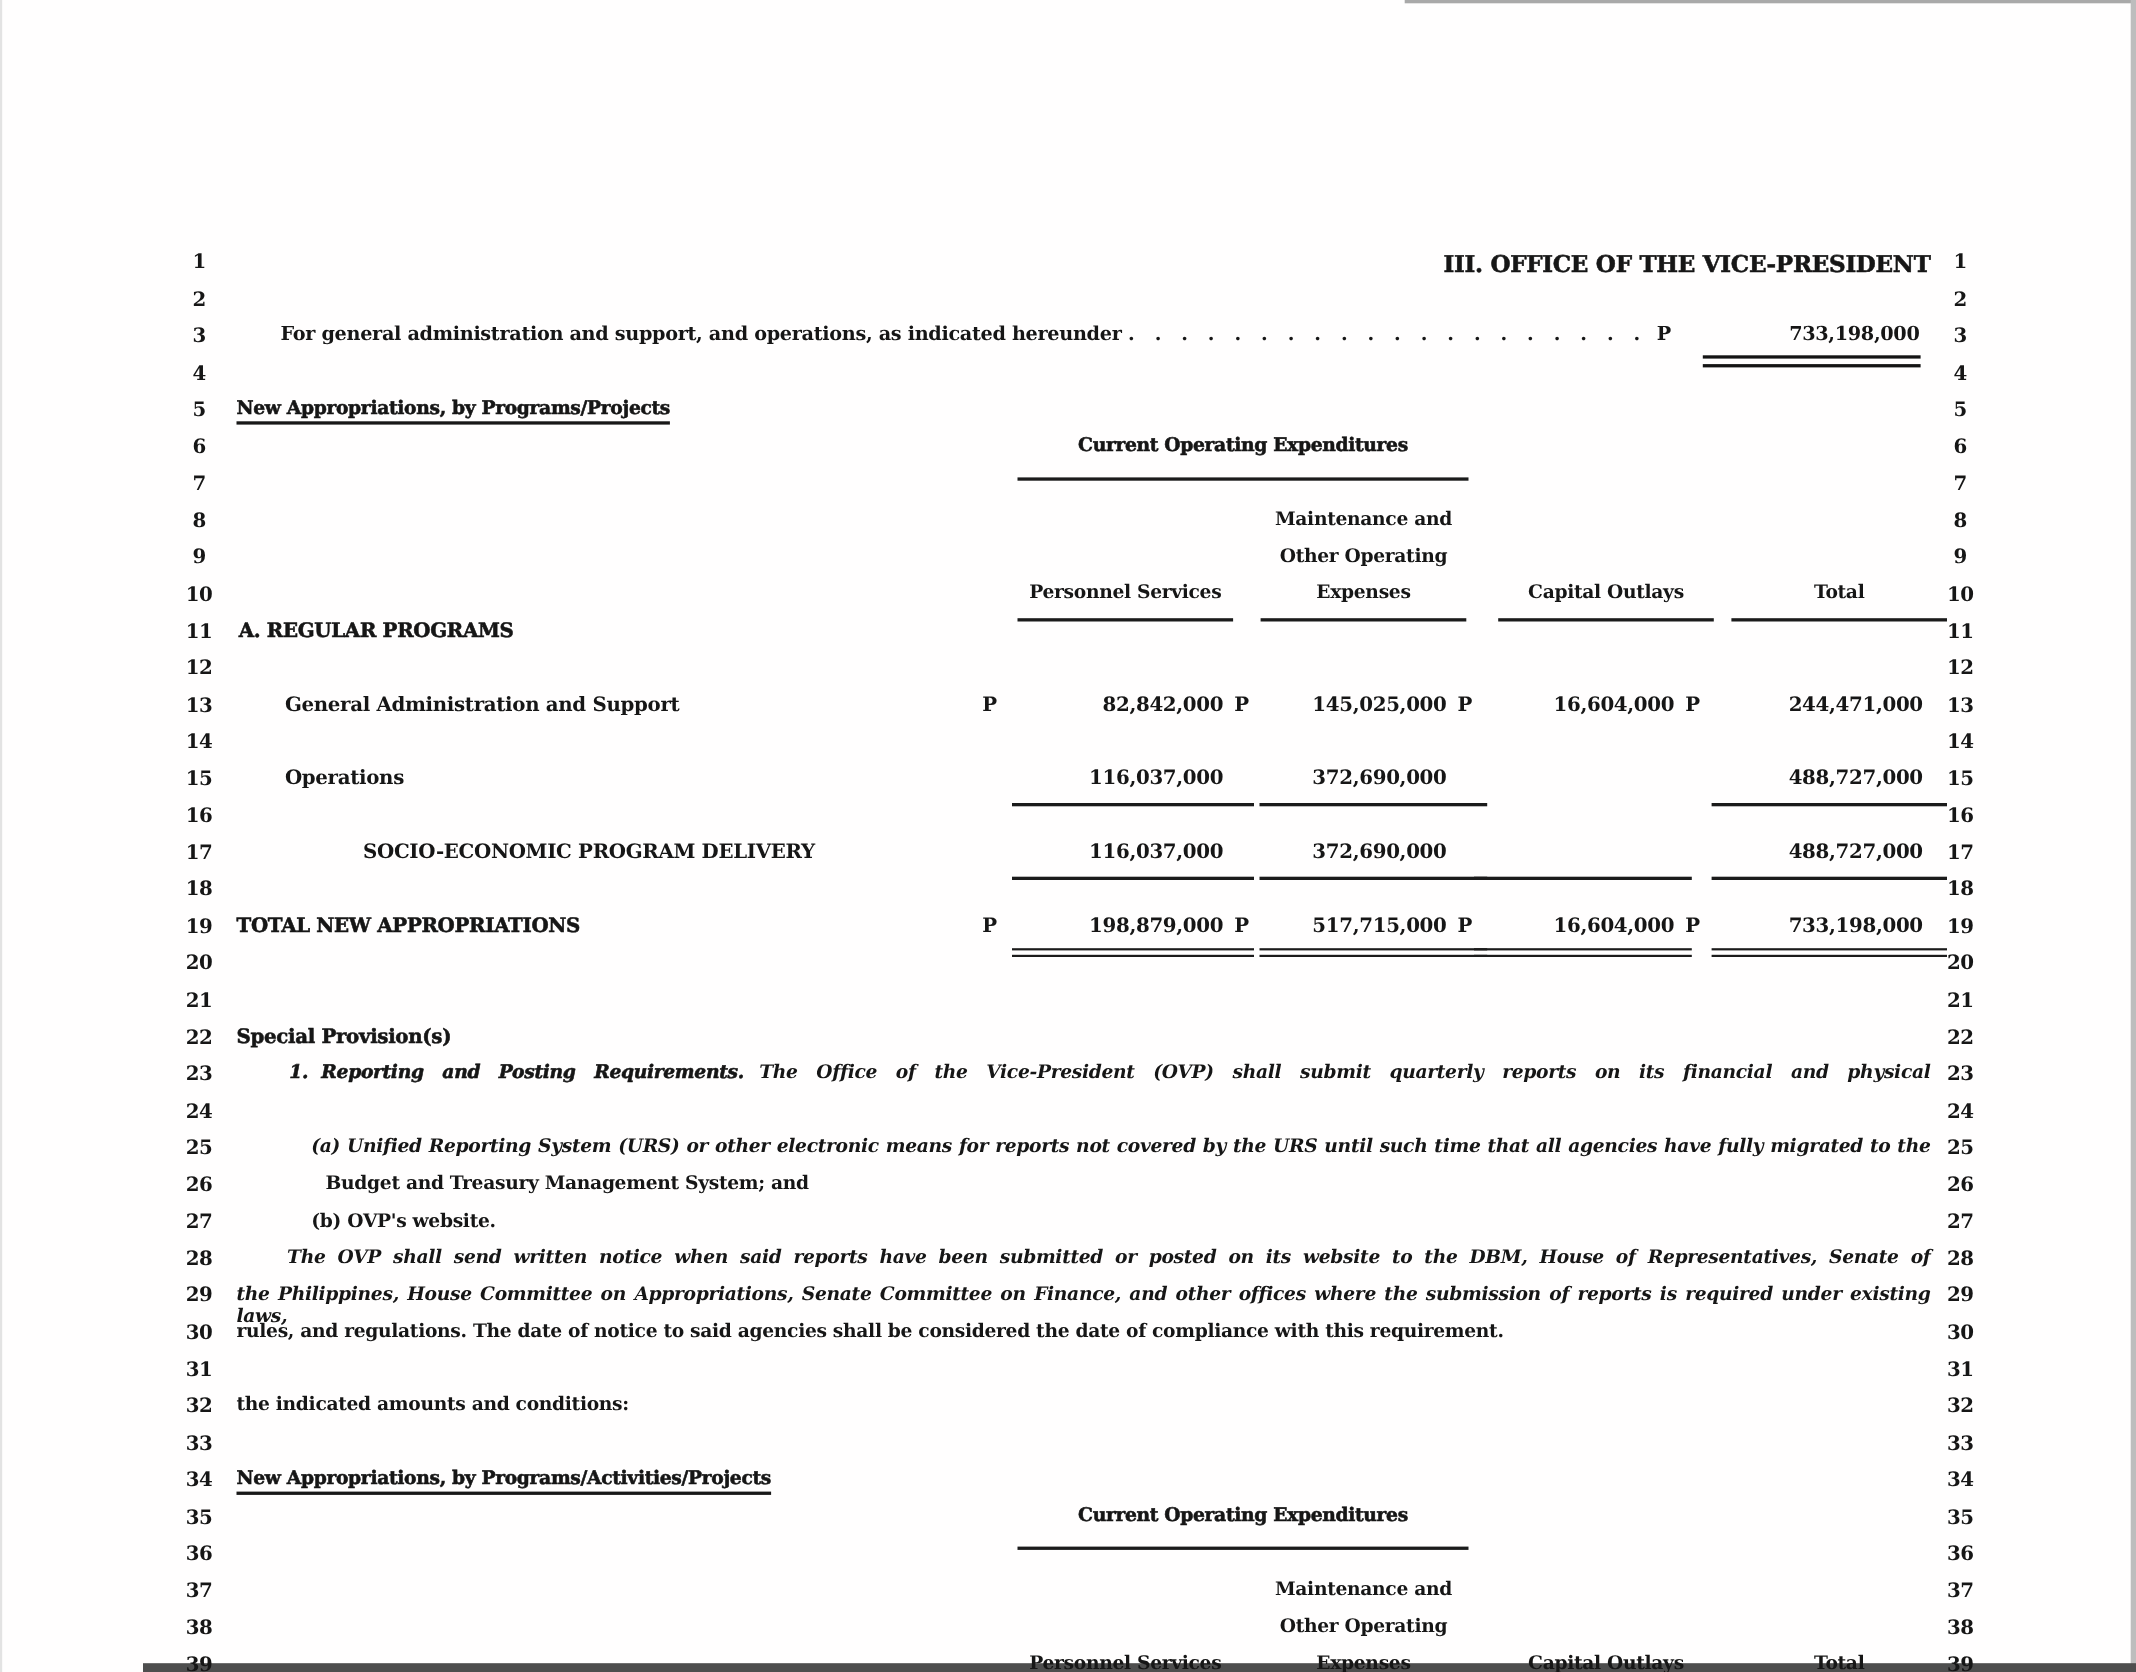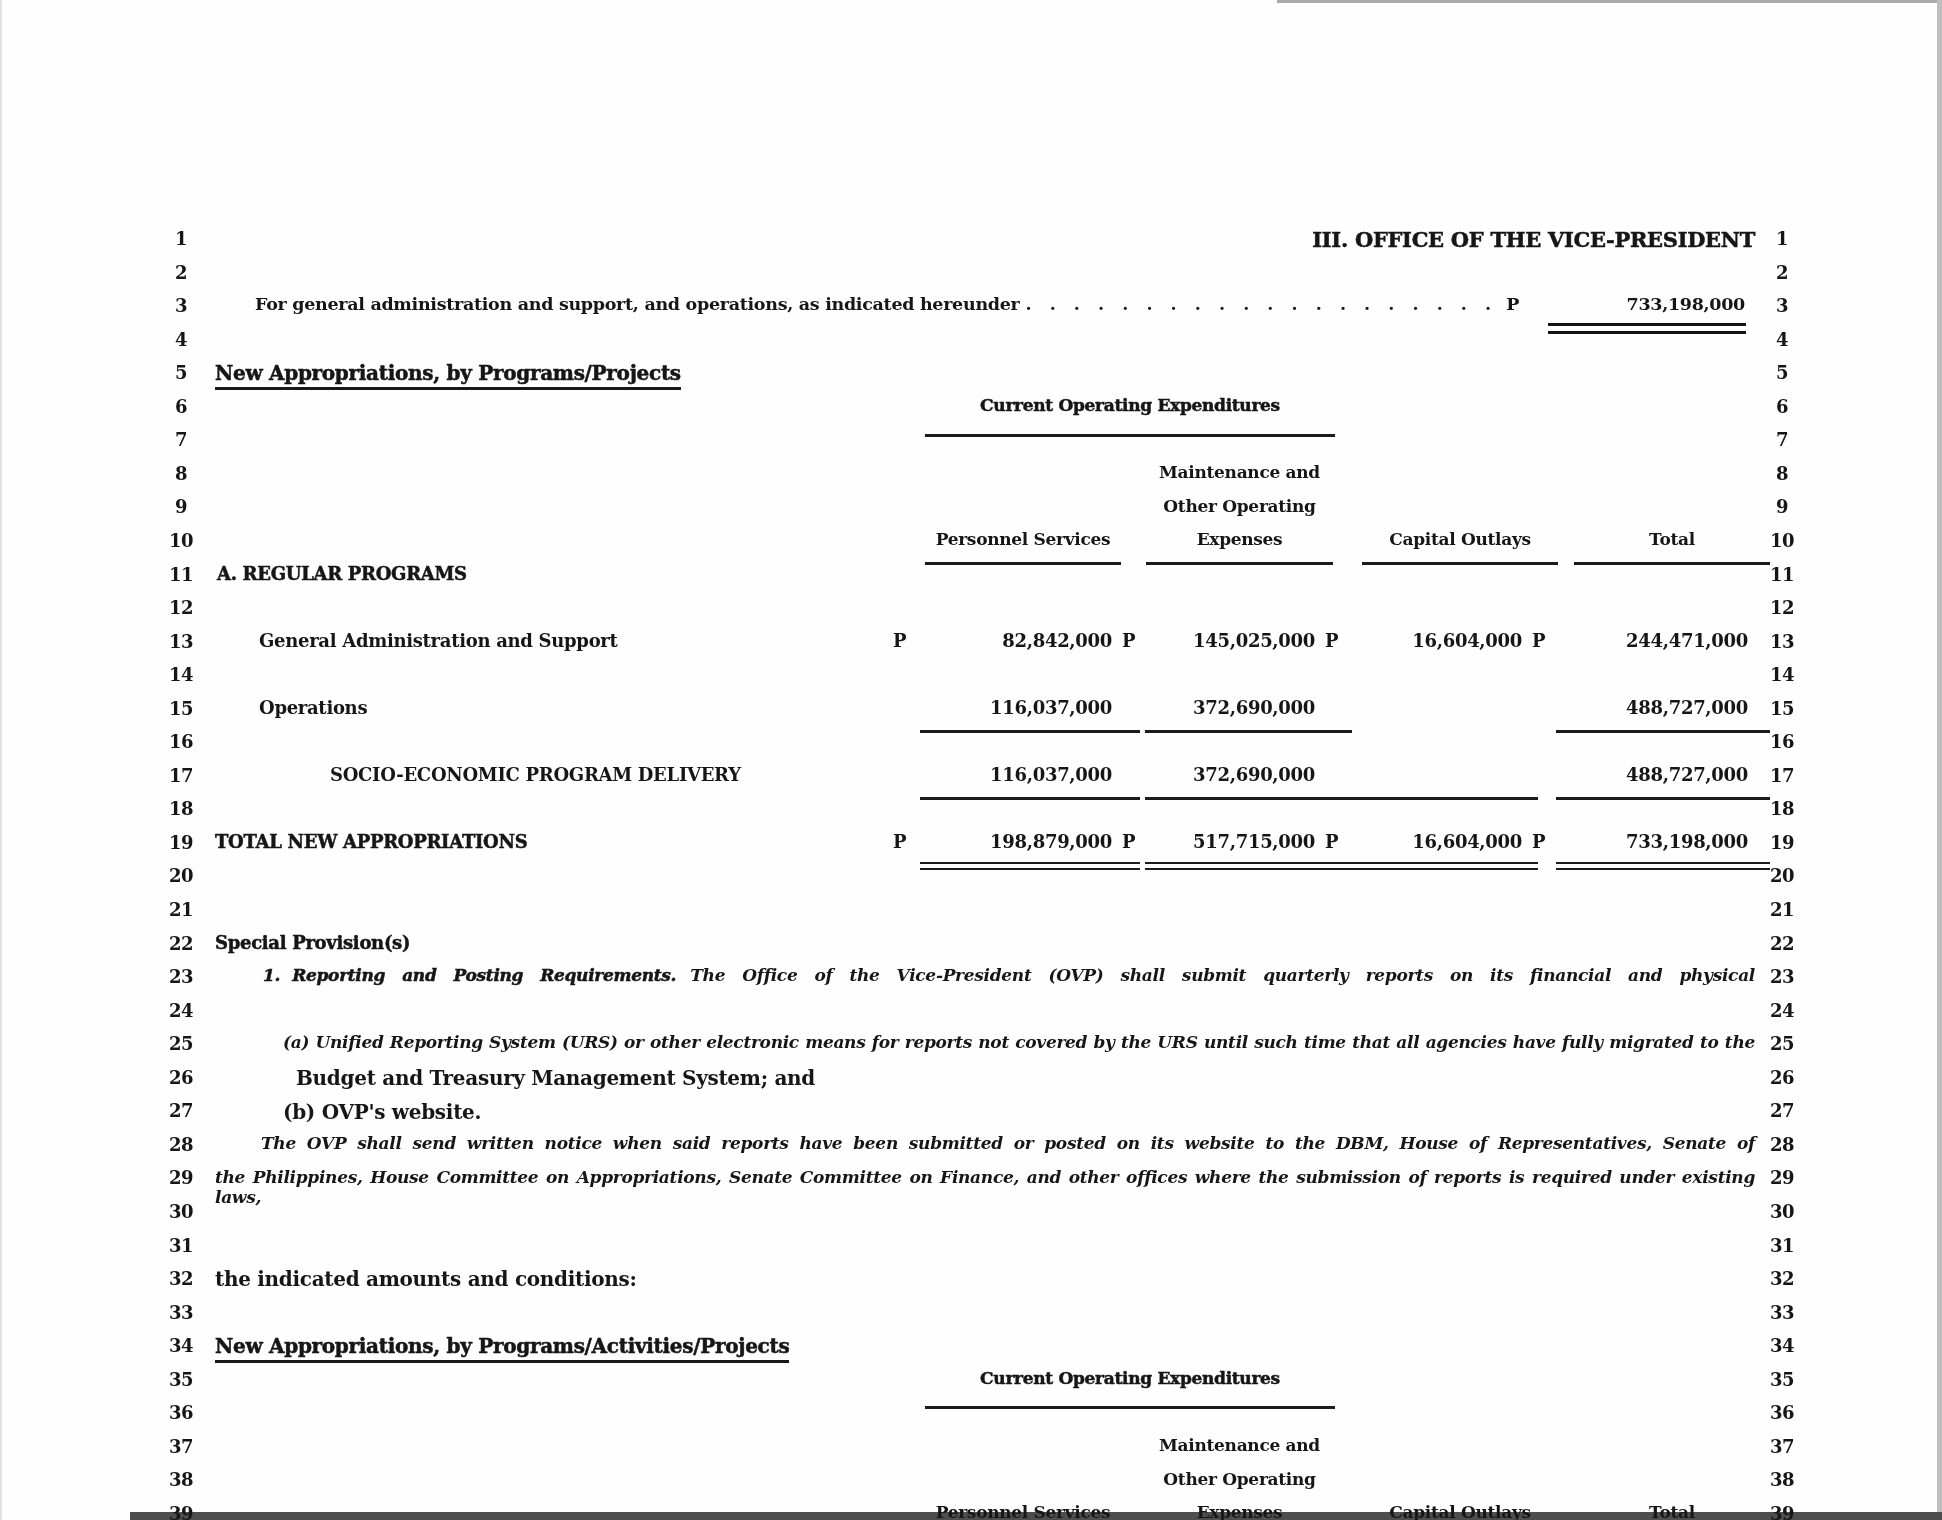--- a/index.html
+++ b/index.html
@@ -8,21 +8,21 @@
     background:#fffefe; color:#161616;
     font-family:"DejaVu Serif","Liberation Serif",serif;
     font-weight:700;
   }
   .ln {
     position:absolute; left:0; width:100%; text-align:center;
     font-size:18px; letter-spacing:-0.5px;
   }
   #gutter-left  { position:absolute; left:158px; top:0; width:46px; height:1520px; }
   #gutter-right { position:absolute; left:1758px; top:0; width:48px; height:1520px; }
-  .t   { position:absolute; font-size:20px; letter-spacing:-0.3px; white-space:nowrap; }
+  .t   { position:absolute; font-size:17px; letter-spacing:-0.3px; white-space:nowrap; }
   .tw  { position:absolute; font-size:17px; letter-spacing:-0.3px; }
   .just{ text-align:justify; text-align-last:justify;font-style:italic; }
   .xb  { -webkit-text-stroke:0.5px #141414; }
   .ctr { text-align:right; }
   .hul { border-bottom:3px solid #181818; padding-bottom:2px; }
   .ul  { position:absolute; height:0; border-top:3px solid #1b1b1b; }
   .dul { position:absolute; height:4px; border-top:2.5px solid #1b1b1b; border-bottom:2.5px solid #1b1b1b; }
   .dulh{ position:absolute; height:5px; border-top:3px solid #141414; border-bottom:3px solid #141414; }
   .row { position:absolute; left:0; top:0; width:1942px; height:28px; }
   .row span { position:absolute; font-size:18px; letter-spacing:-0.3px; white-space:nowrap; }
@@ -228,20 +228,21 @@
   <div class="tw just" style="left:215px; top:1032px; width:1540px; padding-left:68px; box-sizing:border-box;">(a) Unified Reporting System (URS) or other electronic means for reports not covered by the URS until such time that all agencies have fully migrated to the</div>
 
   <div class="t" style="left:296px; top:1066px;">Budget and Treasury Management System; and</div>
 
   <div class="t" style="left:283px; top:1100px;">(b) OVP's website.</div>
 
   <div class="tw just" style="left:215px; top:1167px; width:1540px;">the Philippines, House Committee on Appropriations, Senate Committee on Finance, and other offices where the submission of reports is required under existing laws,</div>
 
   <div class="tw just" style="left:215px; top:1133px; width:1540px; padding-left:46px; box-sizing:border-box;">The OVP shall send written notice when said reports have been submitted or posted on its website to the DBM, House of Representatives, Senate of</div>
 
+  <div class="t" style="left:215px; top:1200px;">rules, and regulations. The date of notice to said agencies shall be considered the date of compliance with this requirement.</div>
 
 
   <div class="t" style="left:215px; top:1267px;">the indicated amounts and conditions:</div>
 
   <div class="t" style="left:215px; top:1334px;">
     <span class="hul xb">New Appropriations, by Programs/Activities/Projects</span>
   </div>
 
   <div class="colhead xb" style="left:925px; top:1368px; width:410px;">Current Operating Expenditures</div>
   <div class="ul" style="left:925px; top:1406px; width:410px;"></div>

